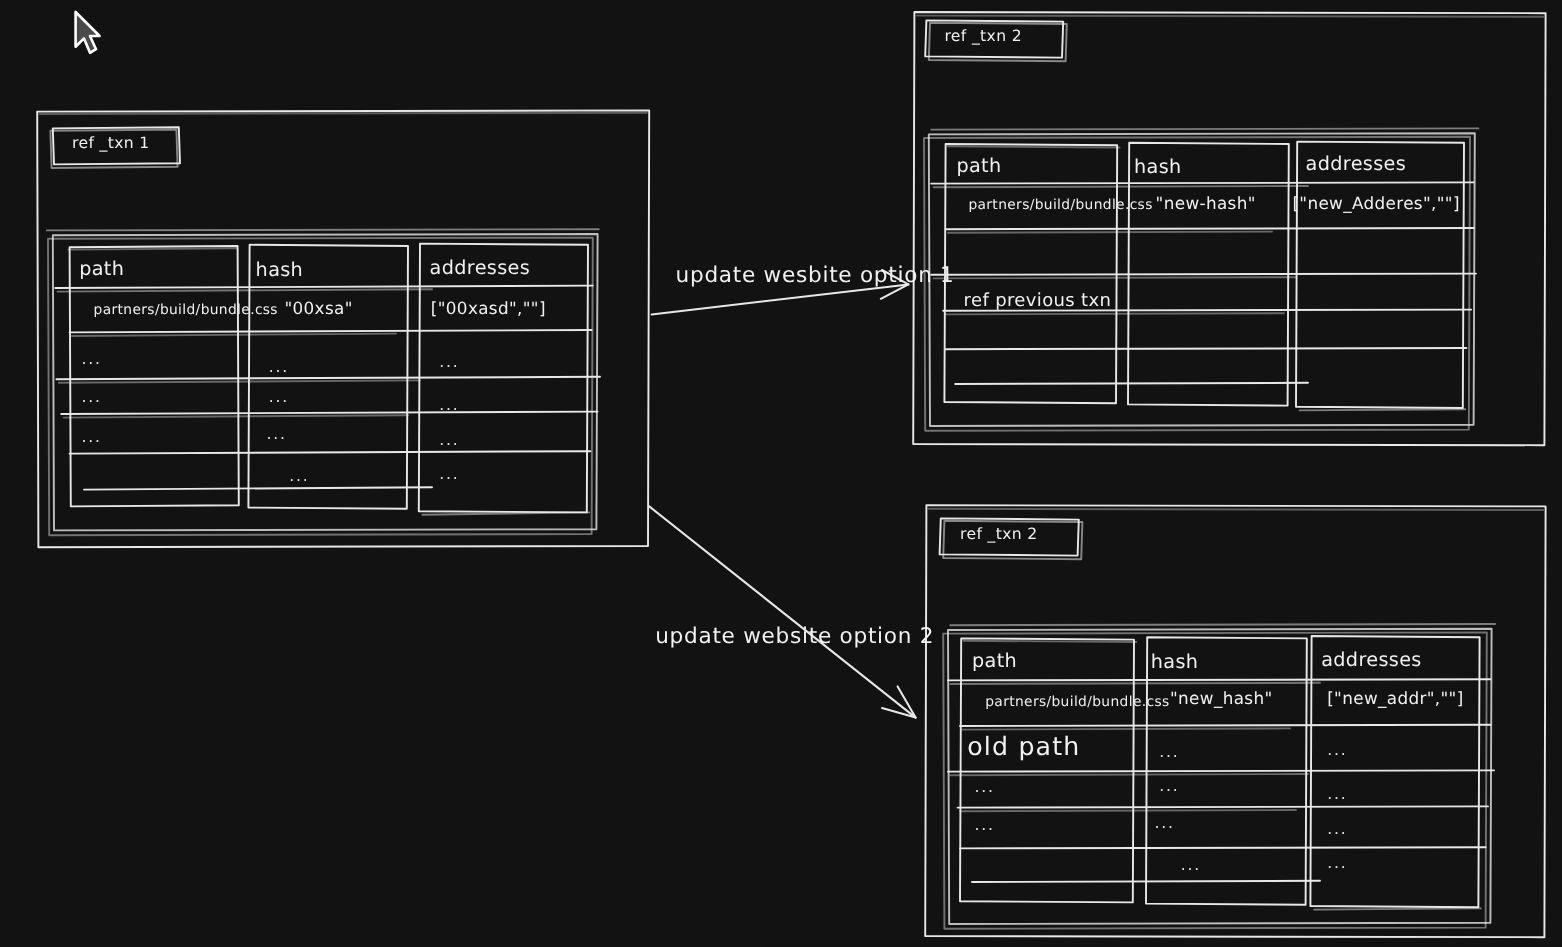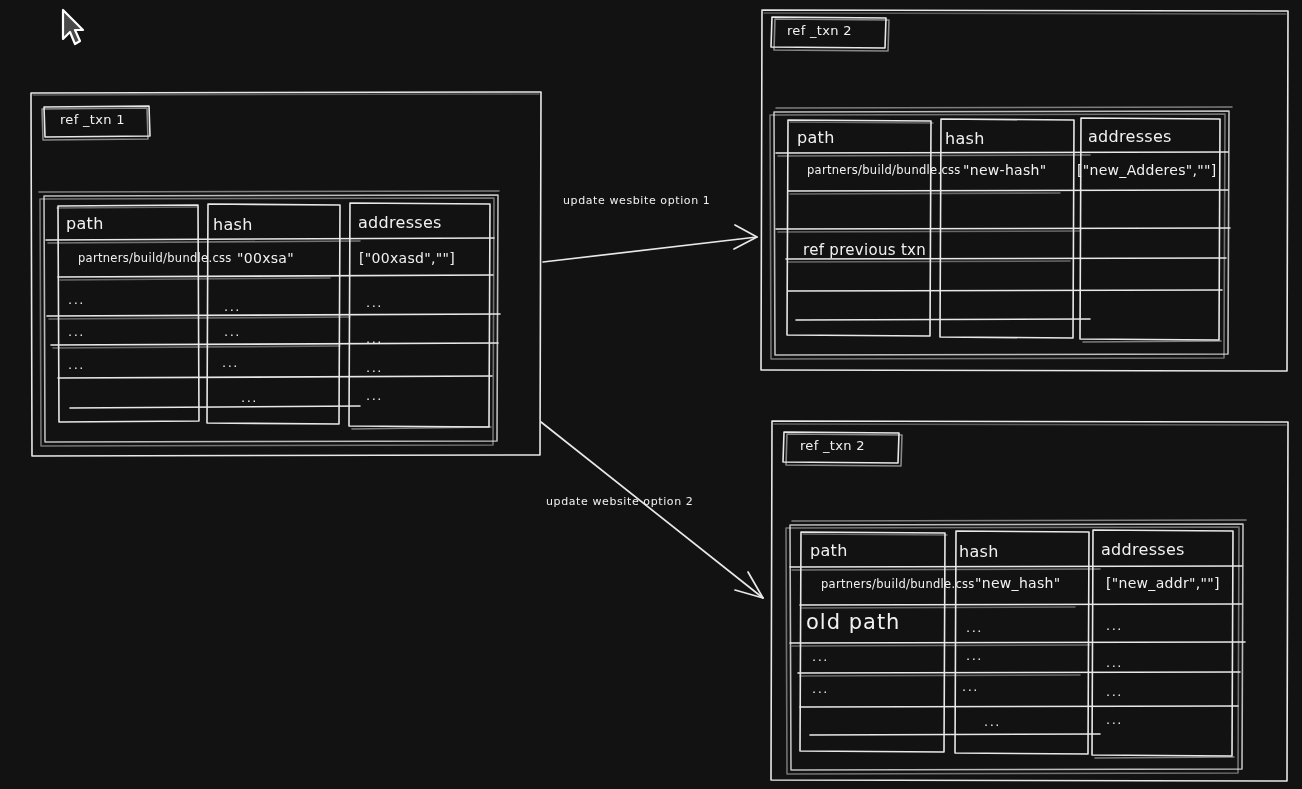--- a/index.html
+++ b/index.html
@@ -32,21 +32,21 @@
     font-family: "DejaVu Sans", sans-serif;
     white-space: nowrap;
     letter-spacing: 0.3px;
   }
   .lbl.title     { font-size: 13px; }
   .lbl.colhead   { font-size: 16px; }
   .lbl.cell-mid  { font-size: 14px; }
   .lbl.path-cell { font-size: 11.5px; padding-left: 18px; }
   .lbl.bigcell   { font-size: 21px; letter-spacing: 1px; }
   .lbl.dots      { font-size: 13px; letter-spacing: 1.5px; color: #e6e6e6; }
-  .lbl.edge      { font-size: 11px; letter-spacing: 0.6px; }
+  .lbl.edge      { font-size: 18px; letter-spacing: 0.6px; margin-top: 25px; }
   .lbl.note      { font-size: 15px; margin-top: 40px; }
 
   .cursor {
     position: absolute;
     left: 60px;
     top: 8px;
     width: 26px;
     height: 40px;
   }
 </style>

